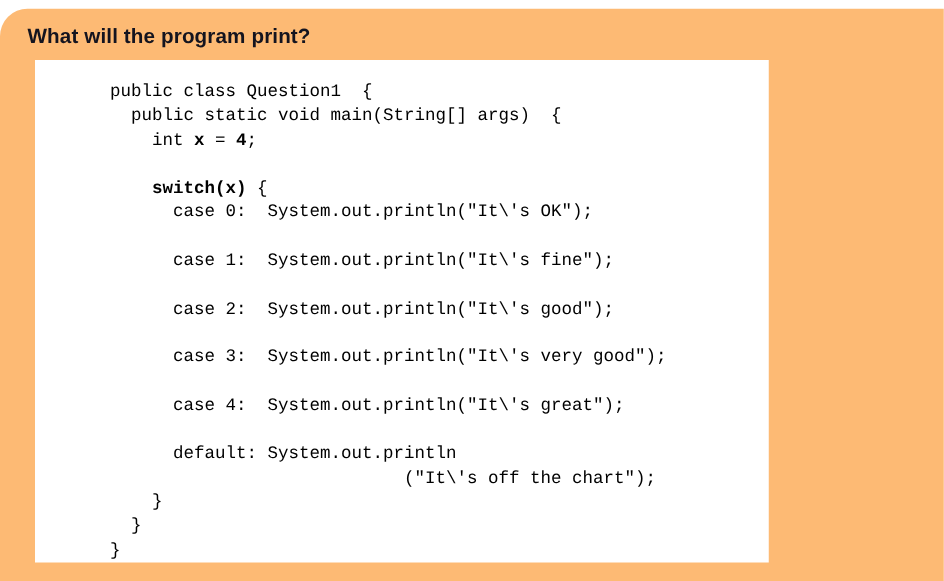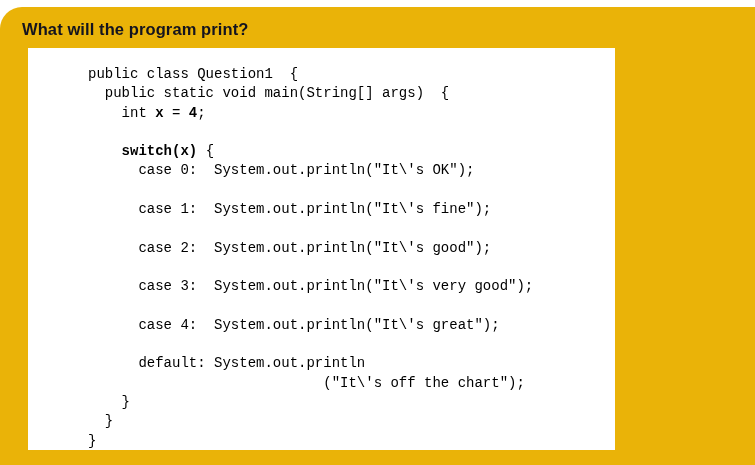--- a/index.html
+++ b/index.html
@@ -10,21 +10,21 @@
     height: 465px;
     overflow: hidden;
     font-family: "Liberation Sans", sans-serif;
   }
   .question-card {
     position: absolute;
     left: 0;
     top: 7px;
     width: 755px;
     height: 458px;
-    background: #eab308;
+    background: #fdba74;
     border-radius: 22px 0 0 0;
     box-sizing: border-box;
   }
   .question-title {
     position: absolute;
     left: 22px;
     top: 13px;
     font-size: 16.5px;
     font-weight: bold;
     color: #14141f;

